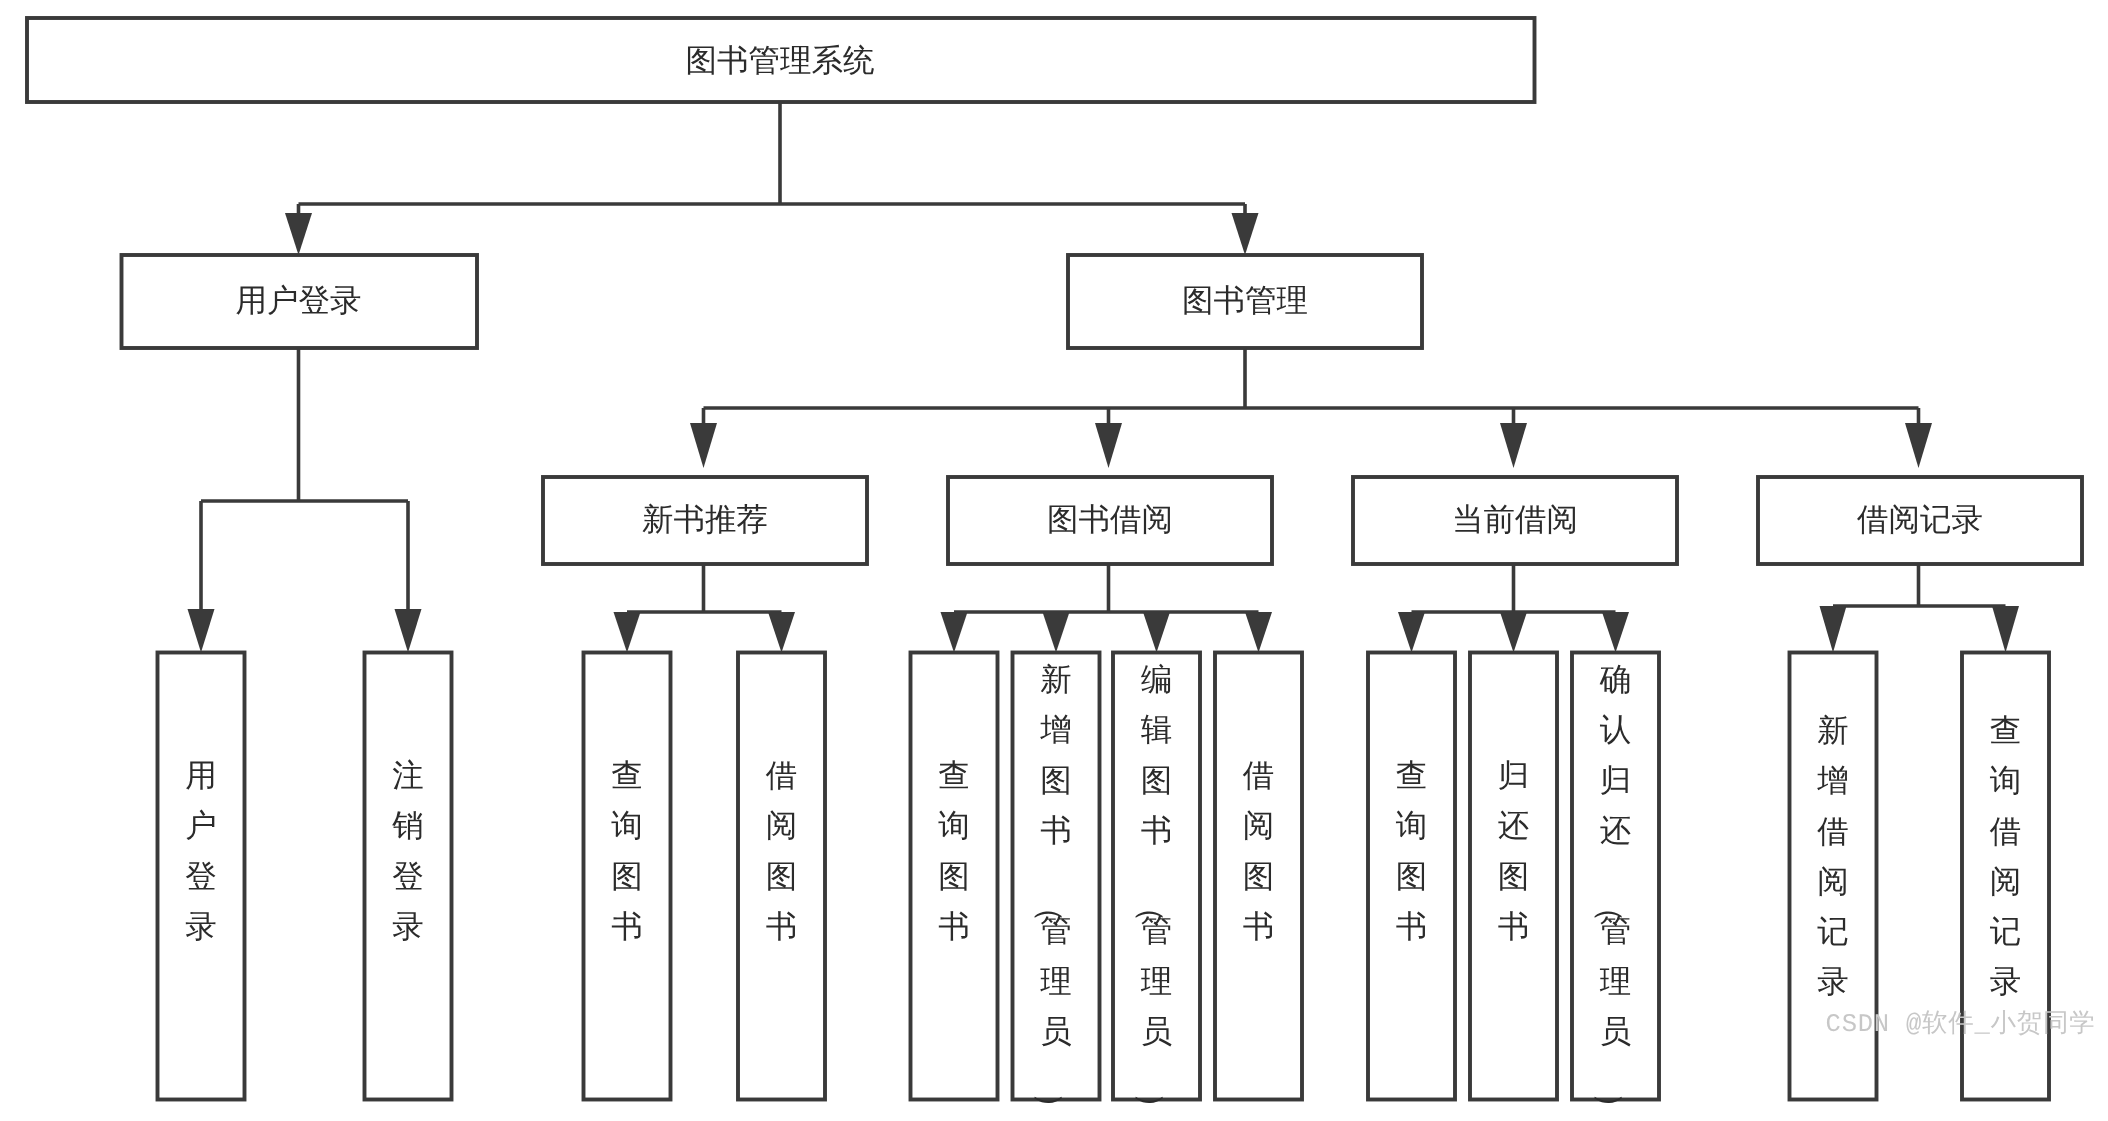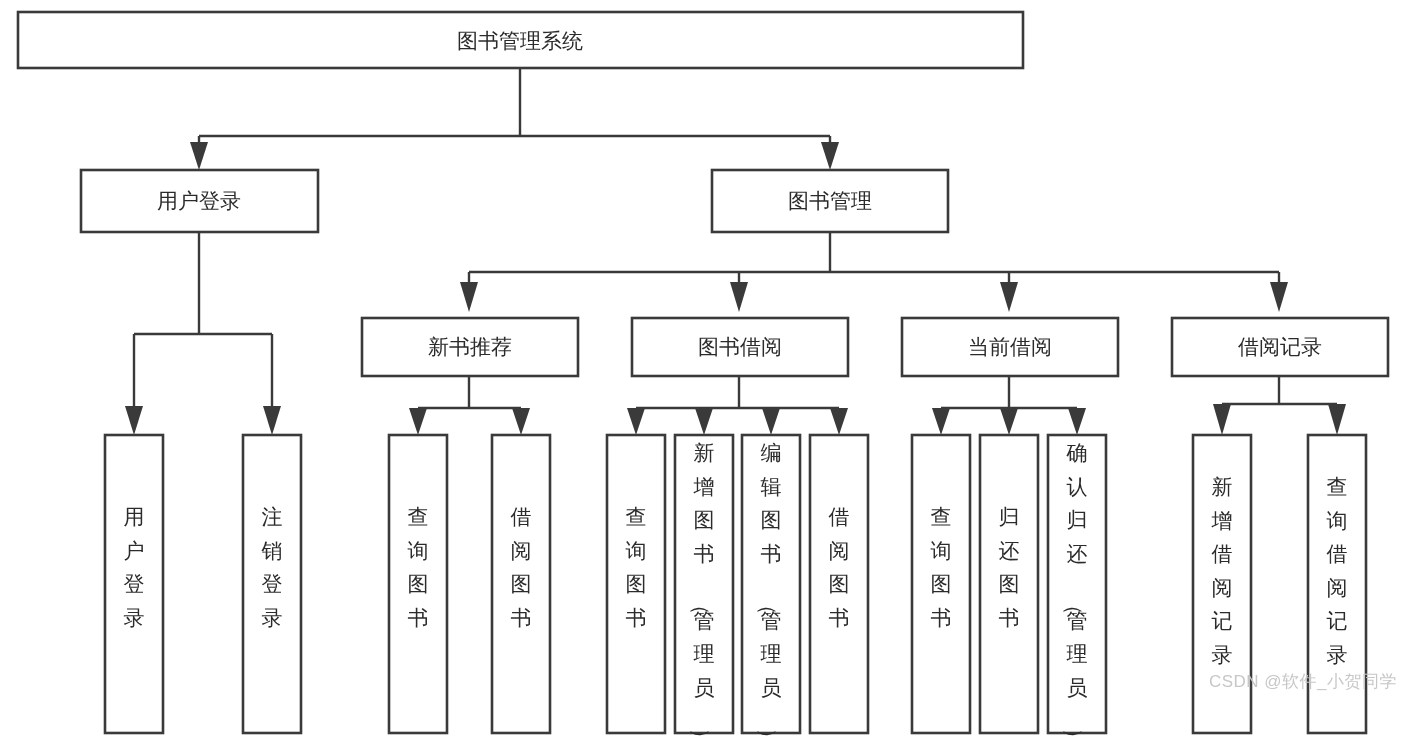--- a/index.html
+++ b/index.html
@@ -54,21 +54,21 @@
     fill: #2b2b2b;
     font-family: "Liberation Sans", "DejaVu Sans", sans-serif;
     font-size: 21px;
     text-anchor: middle;
     white-space: pre;
   }
   .watermark-text {
     position: absolute;
     right: 8px;
     bottom: 6px;
-    font-family: Liberation Sans, sans-serif;
+    font-family: Liberation Mono, monospace;
     font-size: 17px;
     color: #c7c7c7;
     letter-spacing: 0.5px;
     user-select: none;
     pointer-events: none;
     white-space: nowrap;
   }
 </style>
 </head>
 <body>

